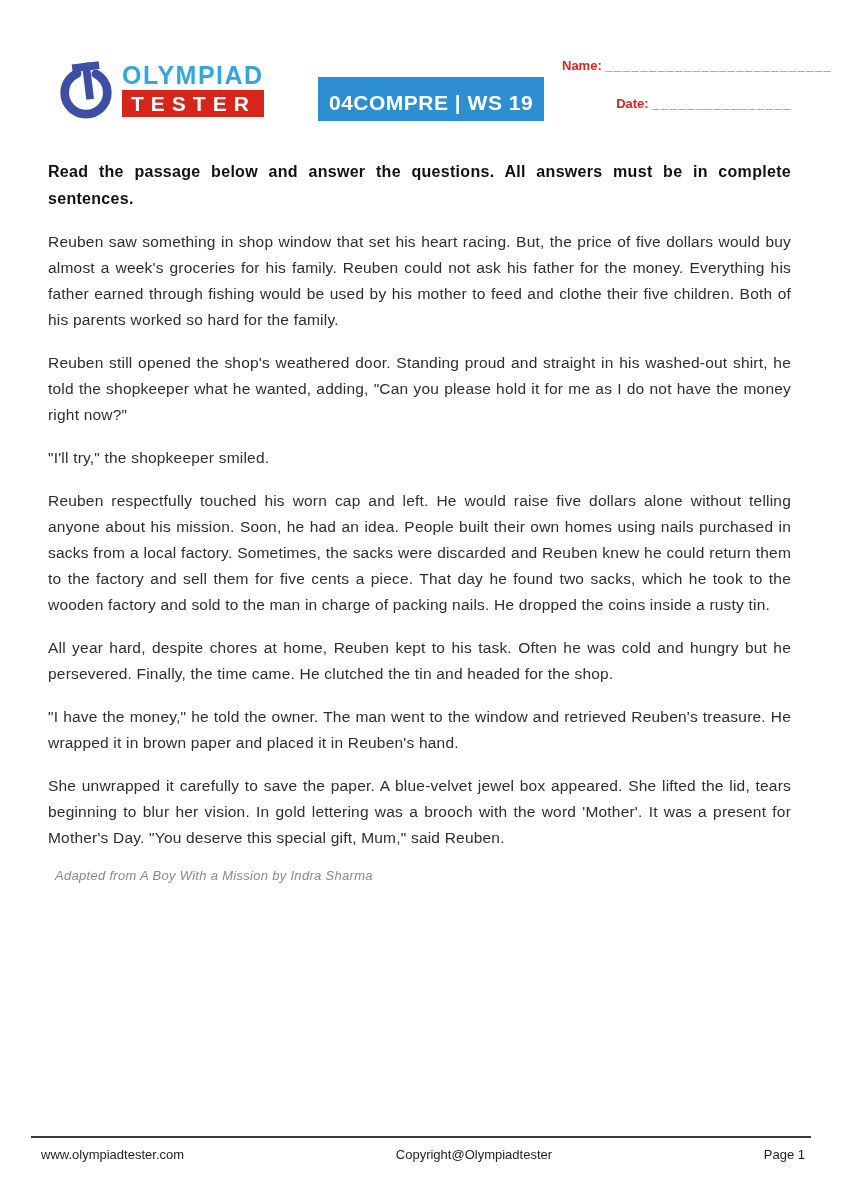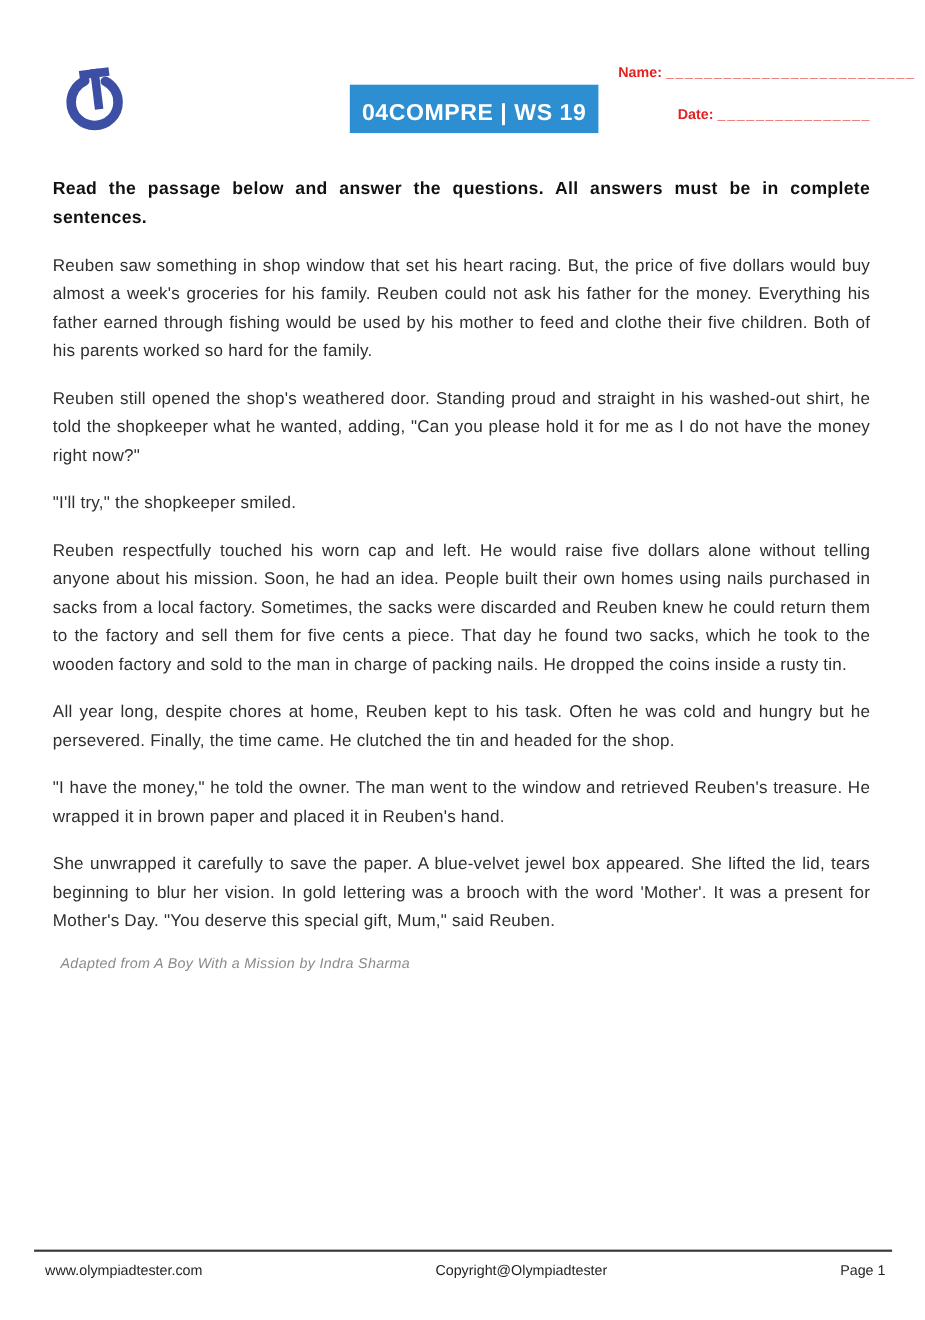--- a/index.html
+++ b/index.html
@@ -76,20 +76,24 @@
   <div class="logo">
     <span>
       <svg width="62" height="64" viewBox="0 0 64 66" aria-hidden="true">
         <circle cx="32" cy="38" r="22" fill="none" stroke="#3D4FA5" stroke-width="9" stroke-dasharray="93.5 20 24.5" stroke-linecap="round"></circle>
         <g transform="rotate(-7 32 14)">
           <rect x="18" y="7" width="28" height="8" fill="#3D4FA5"></rect>
           <rect x="28.5" y="7" width="8" height="38" fill="#3D4FA5"></rect>
         </g>
       </svg>
     </span>
+    <span class="logo-text">
+      <span class="logo-line1">OLYMPIAD</span>
+      <span class="logo-line2">TESTER</span>
+    </span>
   </div>
 
   <div class="badge">04COMPRE | WS 19</div>
 
   <div class="namedate">
     <div class="nd-row name">
       <span>Name:</span>
       <span class="nd-line">__________________________</span>
     </div>
     <div class="nd-row date">
@@ -98,21 +102,21 @@
     </div>
   </div>
 
   <div class="content">
     <div class="instructions">Read the passage below and answer the questions. All answers must be in complete sentences.</div>
 
     <p class="para">Reuben saw something in shop window that set his heart racing. But, the price of five dollars would buy almost a week's groceries for his family. Reuben could not ask his father for the money. Everything his father earned through fishing would be used by his mother to feed and clothe their five children. Both of his parents worked so hard for the family.</p>
     <p class="para">Reuben still opened the shop's weathered door. Standing proud and straight in his washed-out shirt, he told the shopkeeper what he wanted, adding, "Can you please hold it for me as I do not have the money right now?"</p>
     <p class="para">"I'll try," the shopkeeper smiled.</p>
     <p class="para">Reuben respectfully touched his worn cap and left. He would raise five dollars alone without telling anyone about his mission. Soon, he had an idea. People built their own homes using nails purchased in sacks from a local factory. Sometimes, the sacks were discarded and Reuben knew he could return them to the factory and sell them for five cents a piece. That day he found two sacks, which he took to the wooden factory and sold to the man in charge of packing nails. He dropped the coins inside a rusty tin.</p>
-    <p class="para">All year long, despite chores at home, Reuben kept to his task. Often he was cold and hungry but he persevered. Finally, the time came. He clutched the tin and headed for the shop.</p>
+    <p class="para">All year hard, despite chores at home, Reuben kept to his task. Often he was cold and hungry but he persevered. Finally, the time came. He clutched the tin and headed for the shop.</p>
     <p class="para">"I have the money," he told the owner. The man went to the window and retrieved Reuben's treasure. He wrapped it in brown paper and placed it in Reuben's hand.</p>
     <p class="para">She unwrapped it carefully to save the paper. A blue-velvet jewel box appeared. She lifted the lid, tears beginning to blur her vision. In gold lettering was a brooch with the word 'Mother'. It was a present for Mother's Day. "You deserve this special gift, Mum," said Reuben.</p>
 
     <div class="attribution">Adapted from A Boy With a Mission by Indra Sharma</div>
   </div>
 
   <div class="footer">
     <span>www.olympiadtester.com</span>
     <span class="center">Copyright@Olympiadtester</span>
     <span>Page 1</span>

